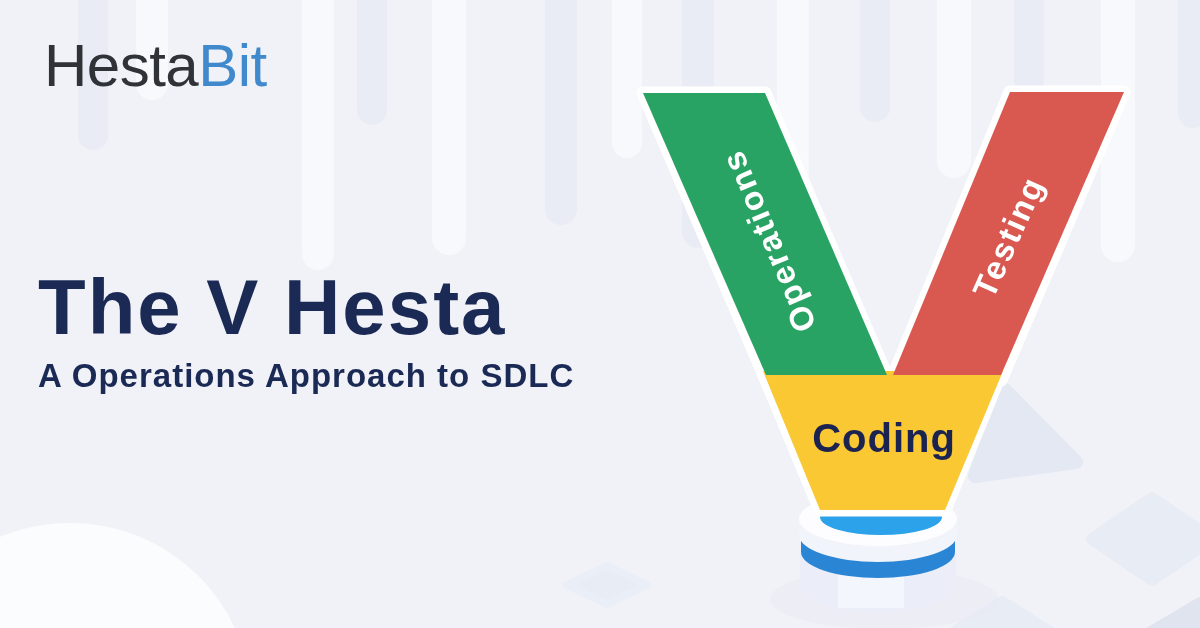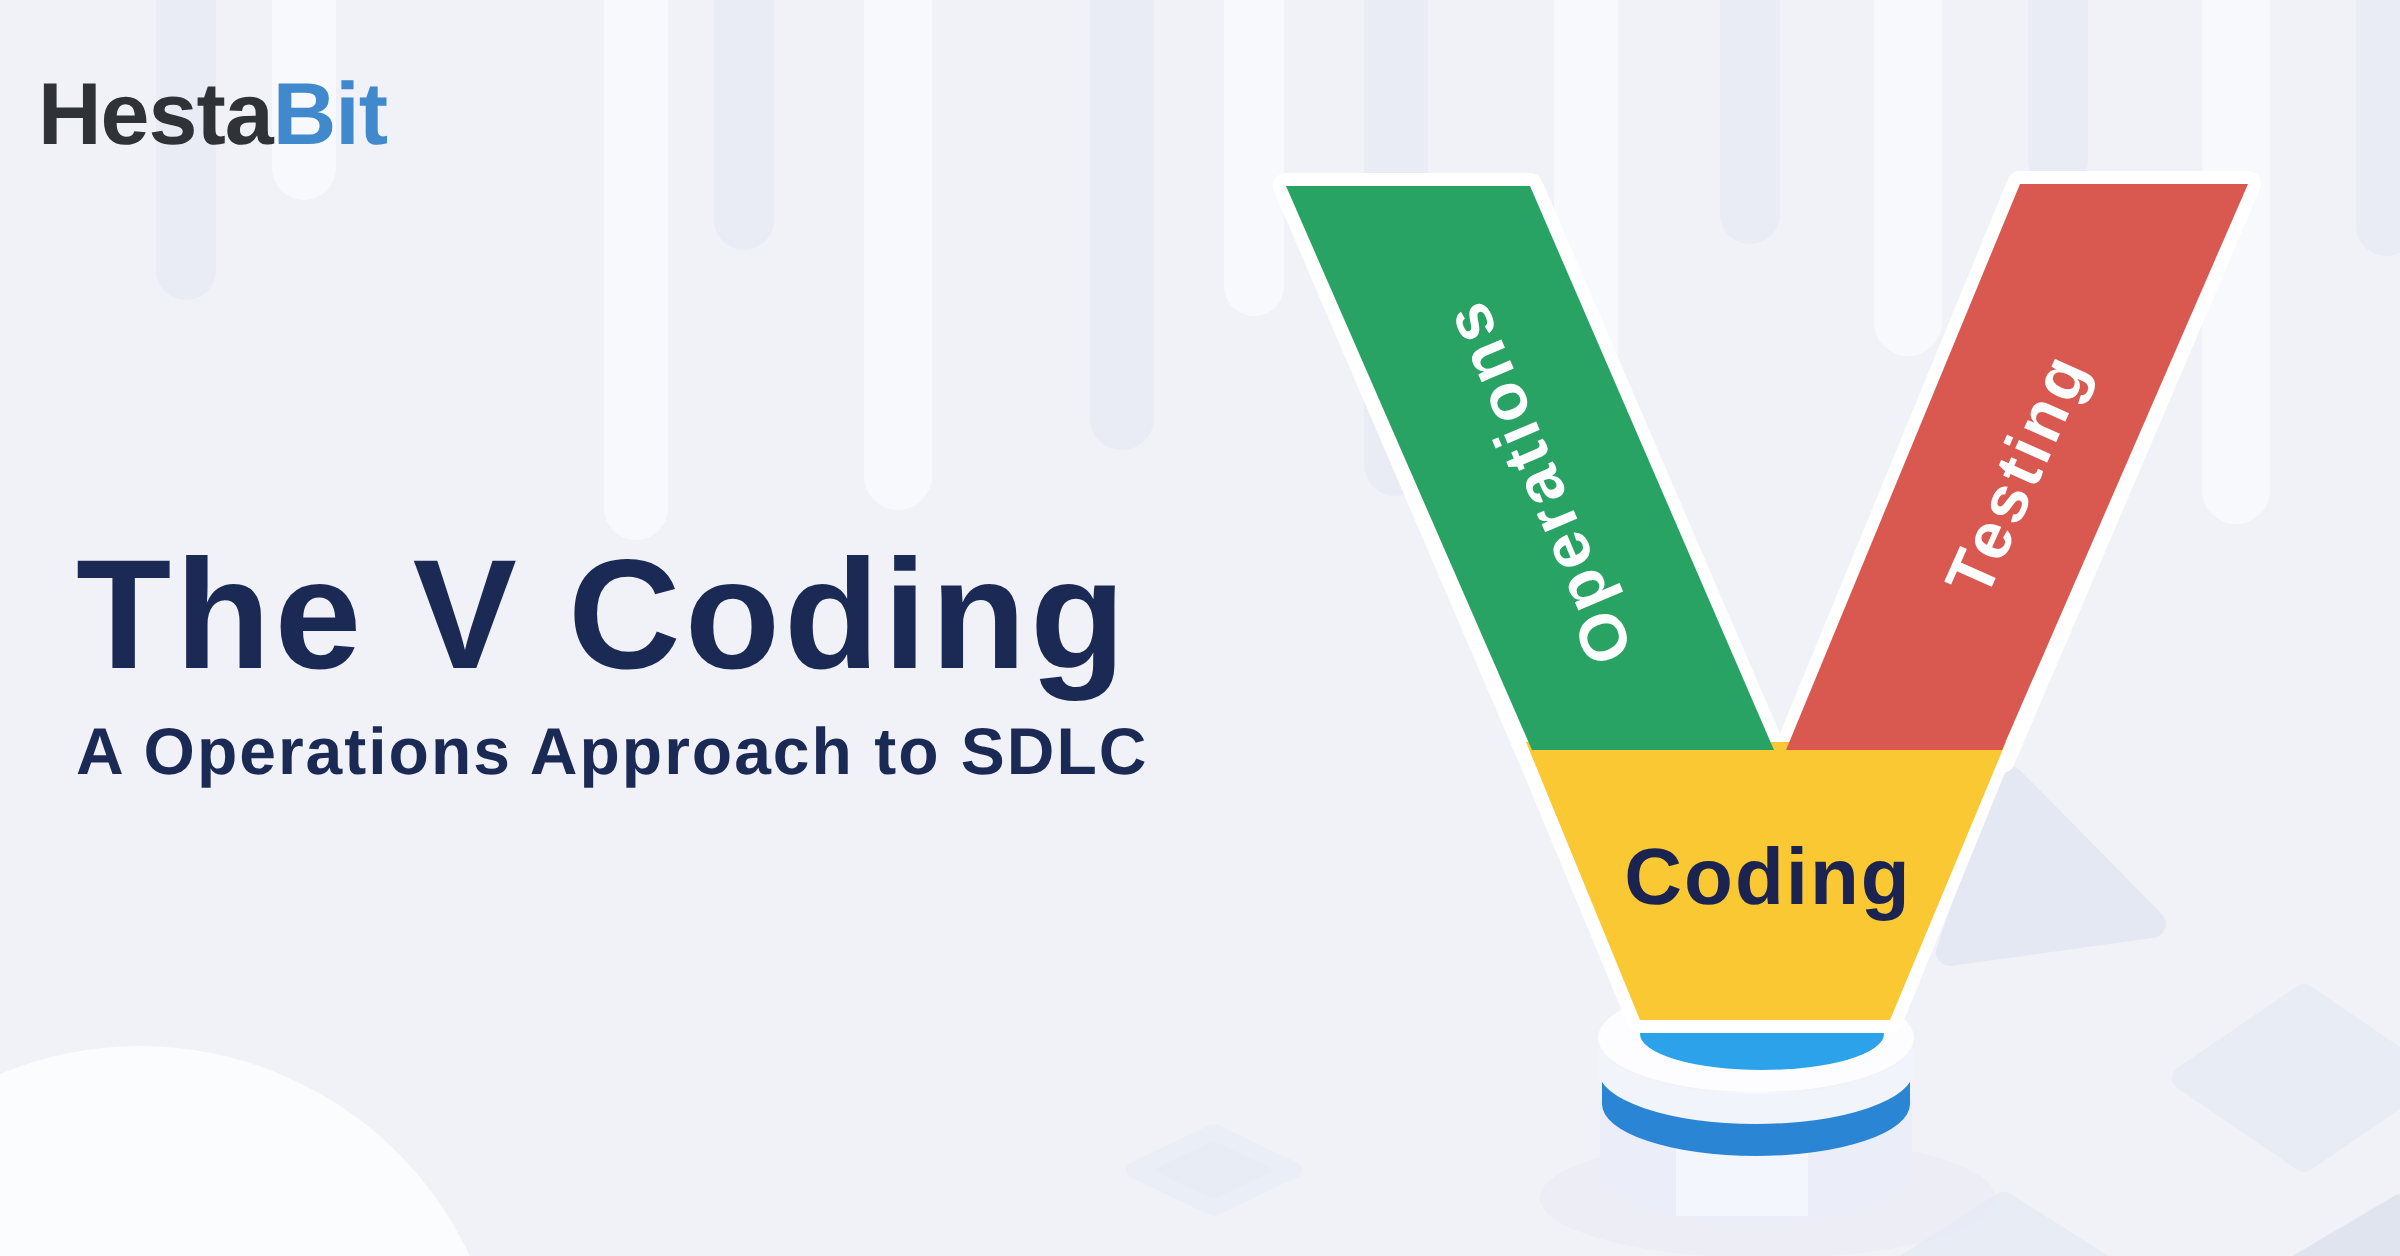--- a/index.html
+++ b/index.html
@@ -8,21 +8,21 @@
   .stage svg{position:absolute;left:0;top:0;}
 
   
   .bar-d{fill:#e9ecf4;}
   .bar-l{fill:#f8f9fd;}
   .dm{fill:#e8ecf5;}
   .dm2{fill:#e3e8f2;}
   .dm3{fill:#dfe4ef;}
 
   
-  .logo{position:absolute;left:19px;top:36px;font-size:44px;line-height:1;font-weight:700;letter-spacing:-0.5px;}
+  .logo{position:absolute;left:44px;top:36px;font-size:60px;line-height:1;font-weight:400;letter-spacing:-0.5px;}
   .logo .p1{color:#2f3237;}
   .logo .p2{color:#4089cc;}
   .headline{position:absolute;left:38px;top:268px;}
   .headline h1{margin:0;font-size:78px;line-height:78px;font-weight:800;letter-spacing:2px;color:#1b2a55;}
   .headline h2{margin:12px 0 0 0;font-size:33px;line-height:1.1;font-weight:700;letter-spacing:1px;color:#1b2a55;}
 
   .arm-label{font-weight:700;font-size:33px;letter-spacing:2px;}
   .base-label{font-weight:700;font-size:40px;letter-spacing:1px;}
 </style>
 </head>
@@ -83,17 +83,17 @@
       <text class="arm-label" x="1011" y="238" transform="rotate(-66,1011,238)" text-anchor="middle" dominant-baseline="middle" fill="#ffffff">Testing</text>
       <text class="base-label" x="884" y="452" text-anchor="middle" fill="#1b2350">Coding</text>
     </g>
   </svg>
 
   <div class="logo">
     <span class="p1">Hesta</span><span class="p2">Bit</span>
   </div>
 
   <div class="headline">
-    <h1>The V Coding</h1>
+    <h1>The V Hesta</h1>
     <h2>A Operations Approach to SDLC</h2>
   </div>
 
 </div>
 
 </body></html>

